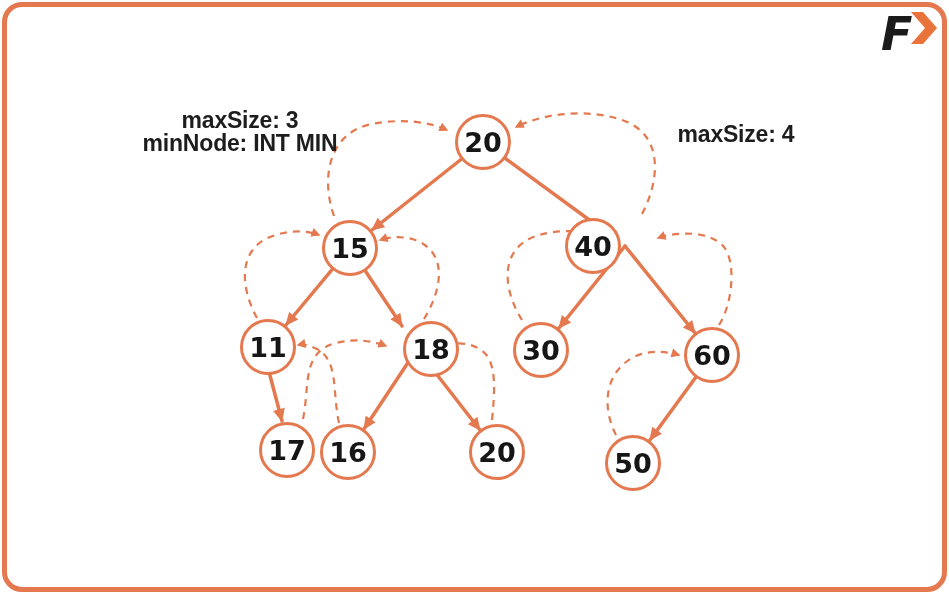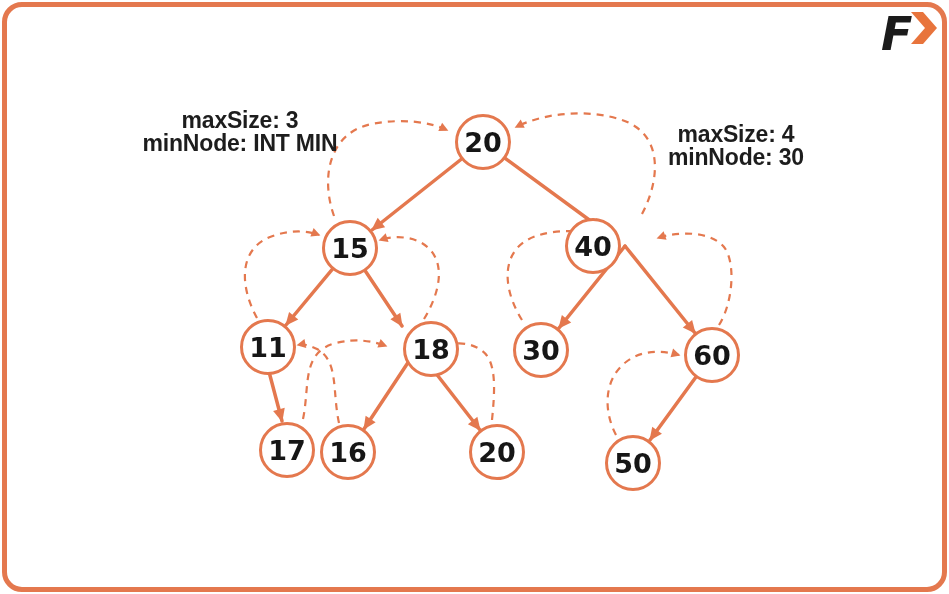--- a/index.html
+++ b/index.html
@@ -110,14 +110,13 @@
 <div class="node" style="left:320px;top:424px;">16</div>
 <div class="node" style="left:469px;top:424px;">20</div>
 <div class="node" style="left:605px;top:435px;">50</div>
 
 <div class="annotation left">
   <div>maxSize: 3</div>
   <div>minNode: INT MIN</div>
 </div>
 <div class="annotation right">
   <div>maxSize: 4</div>
-  <div>minNode: 30</div>
 </div>
 
 </body></html>

